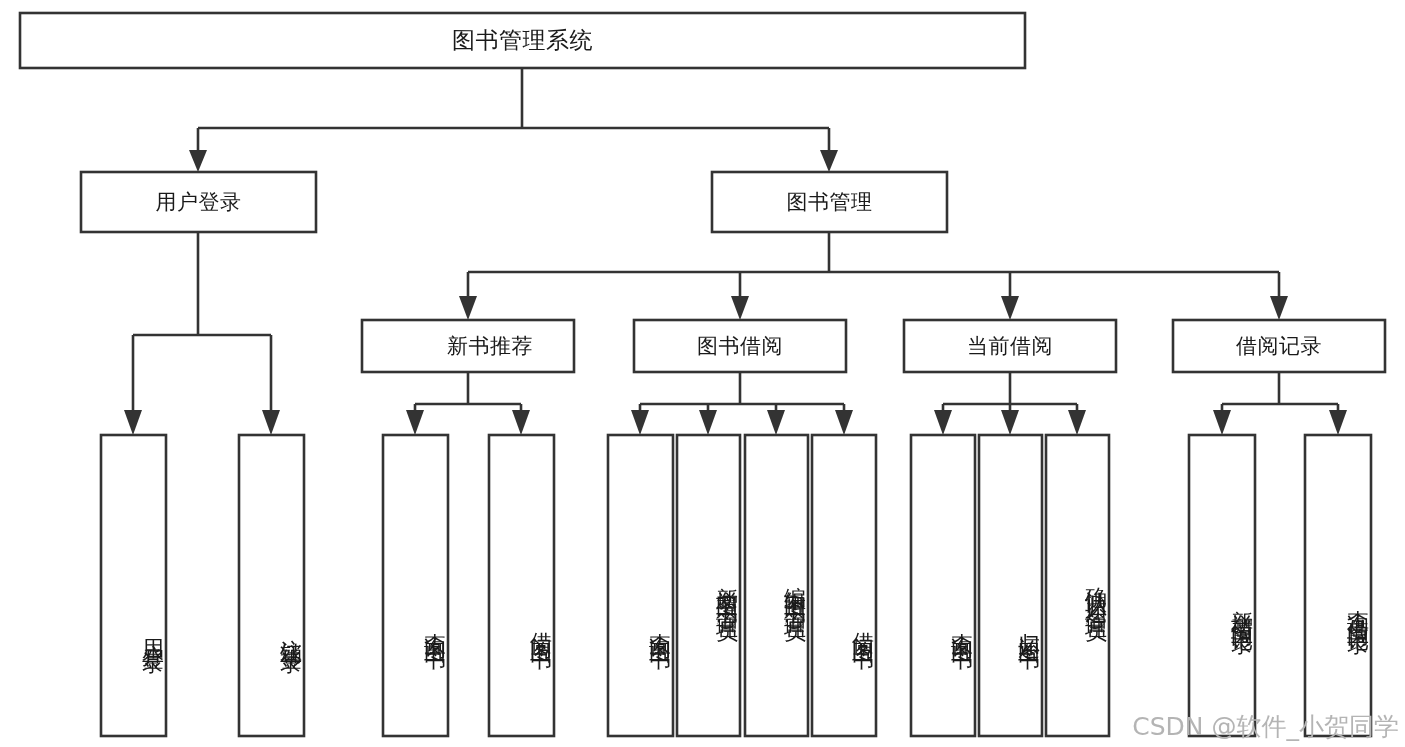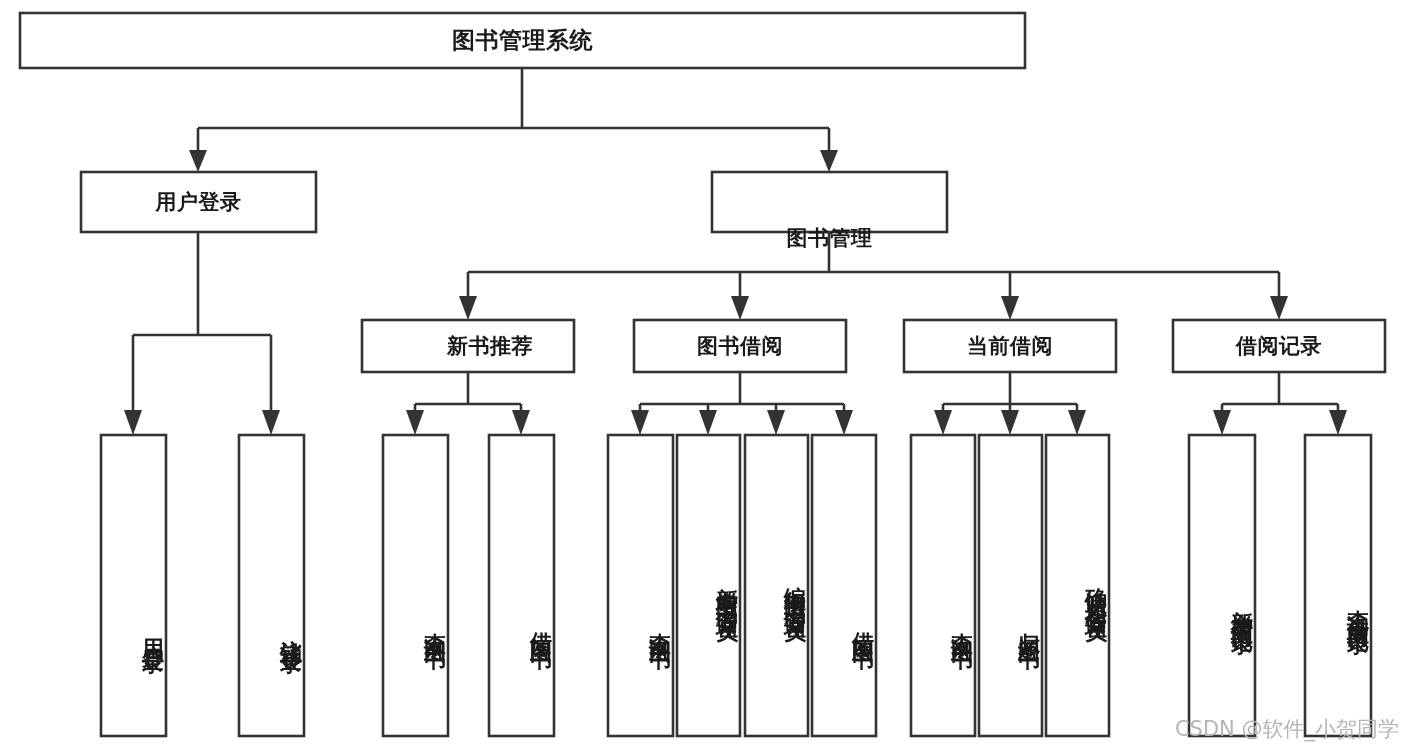--- a/index.html
+++ b/index.html
@@ -50,41 +50,40 @@
     align-items: center;
     justify-content: center;
     color: #1a1a1a;
     font-family: "DejaVu Sans", "Liberation Sans", sans-serif;
     font-size: 21px;
     line-height: 1.18;
     letter-spacing: 0.5px;
     white-space: nowrap;
     pointer-events: none;
     user-select: none;
-    font-weight: bold;
   }
   .node-label.title-label {
     font-size: 23px;
   }
   .node-label.vertical {
     writing-mode: vertical-rl;
     text-orientation: upright;
     letter-spacing: 5px;
     align-items: flex-start;
     justify-content: center;
     font-size: 22px;
   }
   .node-label.vertical.pad-top {
     padding-top: 6px;
   }
   .watermark {
     position: absolute;
     right: 6px;
     bottom: 4px;
-    font-size: 21px;
+    font-size: 25px;
     color: #b4b4b4;
     font-family: "DejaVu Sans", "Liberation Sans", sans-serif;
     white-space: nowrap;
     user-select: none;
   }
 </style>
 </head>
 <body>
 
 <div id="diagram-root">
@@ -178,21 +177,21 @@
     <rect class="node-box" x="1046" y="435" width="63" height="301"></rect>
 
     <rect class="node-box" x="1189" y="435" width="66" height="301"></rect>
     <rect class="node-box" x="1305" y="435" width="66" height="301"></rect>
 
   </svg>
 
   <div class="node-label title-label" style="left:20px; top:13px; width:1005px; height:55px;">图书管理系统</div>
 
   <div class="node-label" style="left:81px; top:172px; width:235px; height:60px;">用户登录</div>
-  <div class="node-label" style="left:712px; top:172px; width:235px; height:60px;margin-top:36px;">图书管理</div>
+  <div class="node-label" style="left:712px; top:172px; width:235px; height:60px;">图书管理</div>
 
   <div class="node-label" style="left:362px; top:320px; width:256px; height:52px;">新书推荐</div>
   <div class="node-label" style="left:634px; top:320px; width:212px; height:52px;">图书借阅</div>
   <div class="node-label" style="left:904px; top:320px; width:212px; height:52px;border-radius:6px;">当前借阅</div>
   <div class="node-label" style="left:1173px; top:320px; width:212px; height:52px;">借阅记录</div>
 
   <div class="node-label vertical" style="left:101px; top:435px; width:65px; height:301px; padding-top:90px; box-sizing:border-box;">用户登录</div>
   <div class="node-label vertical" style="left:239px; top:435px; width:65px; height:301px; padding-top:90px; box-sizing:border-box;">注销登录</div>
 
   <div class="node-label vertical" style="left:383px; top:435px; width:65px; height:301px; padding-top:78px; box-sizing:border-box;">查询图书</div>

